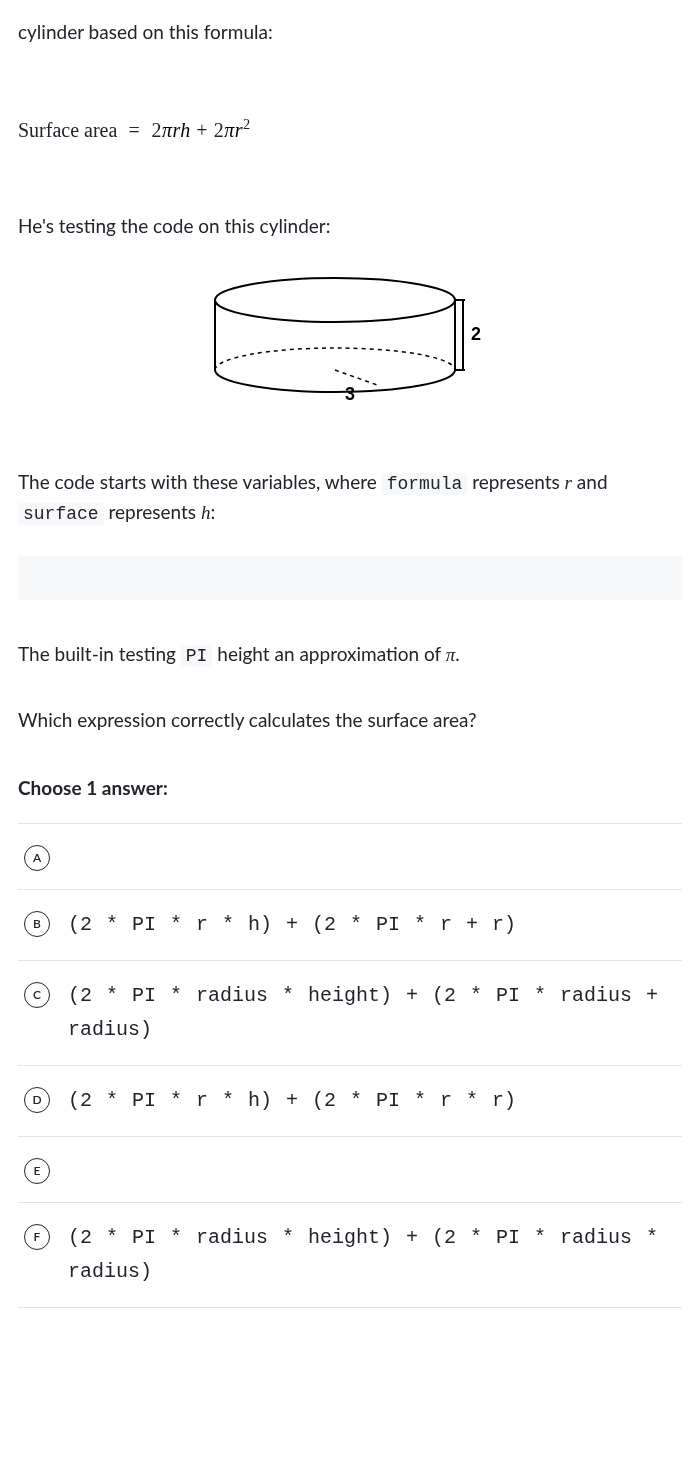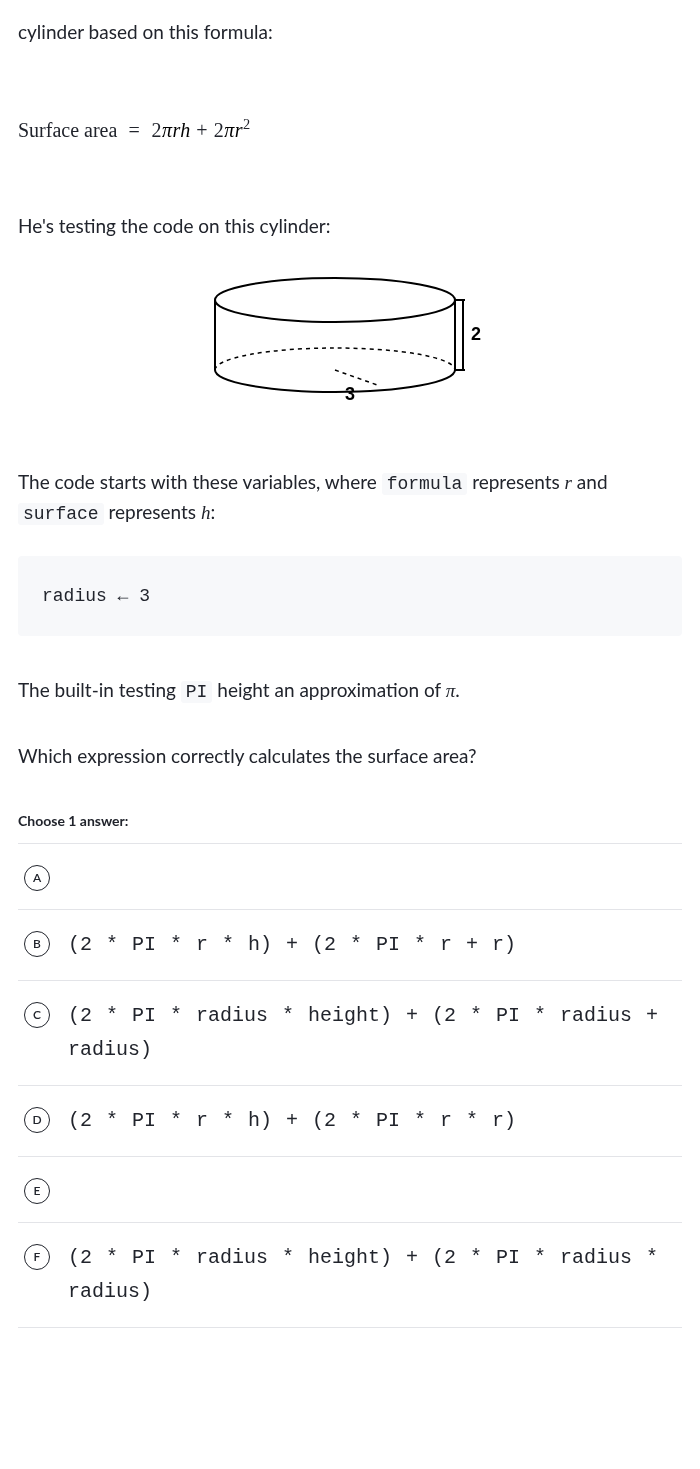--- a/index.html
+++ b/index.html
@@ -36,21 +36,21 @@
     border-radius: 4px;
     padding: 22px 24px;
     margin: 28px 0 40px 0;
     font-family: "Courier New", Courier, monospace;
     font-size: 18px;
     line-height: 2;
     color: #21242c;
   }
   .codeblock .line { white-space: pre; }
   .question-bold { font-weight: 400; margin: 36px 0 40px 0; }
-  .choose { font-weight: 700; margin: 0 0 12px 0; font-size: 14px; }
+  .choose { font-weight: 700; margin: 0 0 20px 0; font-size: 19px; }
   .answers { border-top: 1px solid #e3e4e8; }
   .answer {
     border-bottom: 1px solid #e3e4e8;
     padding: 18px 8px 18px 6px;
     display: flex;
     align-items: flex-start;
     gap: 18px;
     cursor: pointer;
   }
   .bubble {
@@ -98,21 +98,20 @@
     <line x1="258" y1="30" x2="258" y2="100" stroke="#000" stroke-width="2"></line>
     <text class="cyl-label" x="266" y="70">2</text>
   </svg>
 </div>
 
 <div class="para">
   <span>The code starts with these variables, where </span><span class="code-inline">formula</span><span> represents </span><span class="italic-var">r</span><span> and </span><span class="code-inline">surface</span><span> represents </span><span class="italic-var">h</span><span>:</span>
 </div>
 
 <div class="codeblock">
-  <div class="line">radius ← 3</div>
 </div>
 
 <div class="para">
   <span>The built-in testing </span><span class="code-inline">PI</span><span> height an approximation of </span><span class="italic-var">π</span><span>.</span>
 </div>
 
 <div class="question-bold">Which expression correctly calculates the surface area?</div>
 
 <div class="choose">Choose 1 answer:</div>
 

